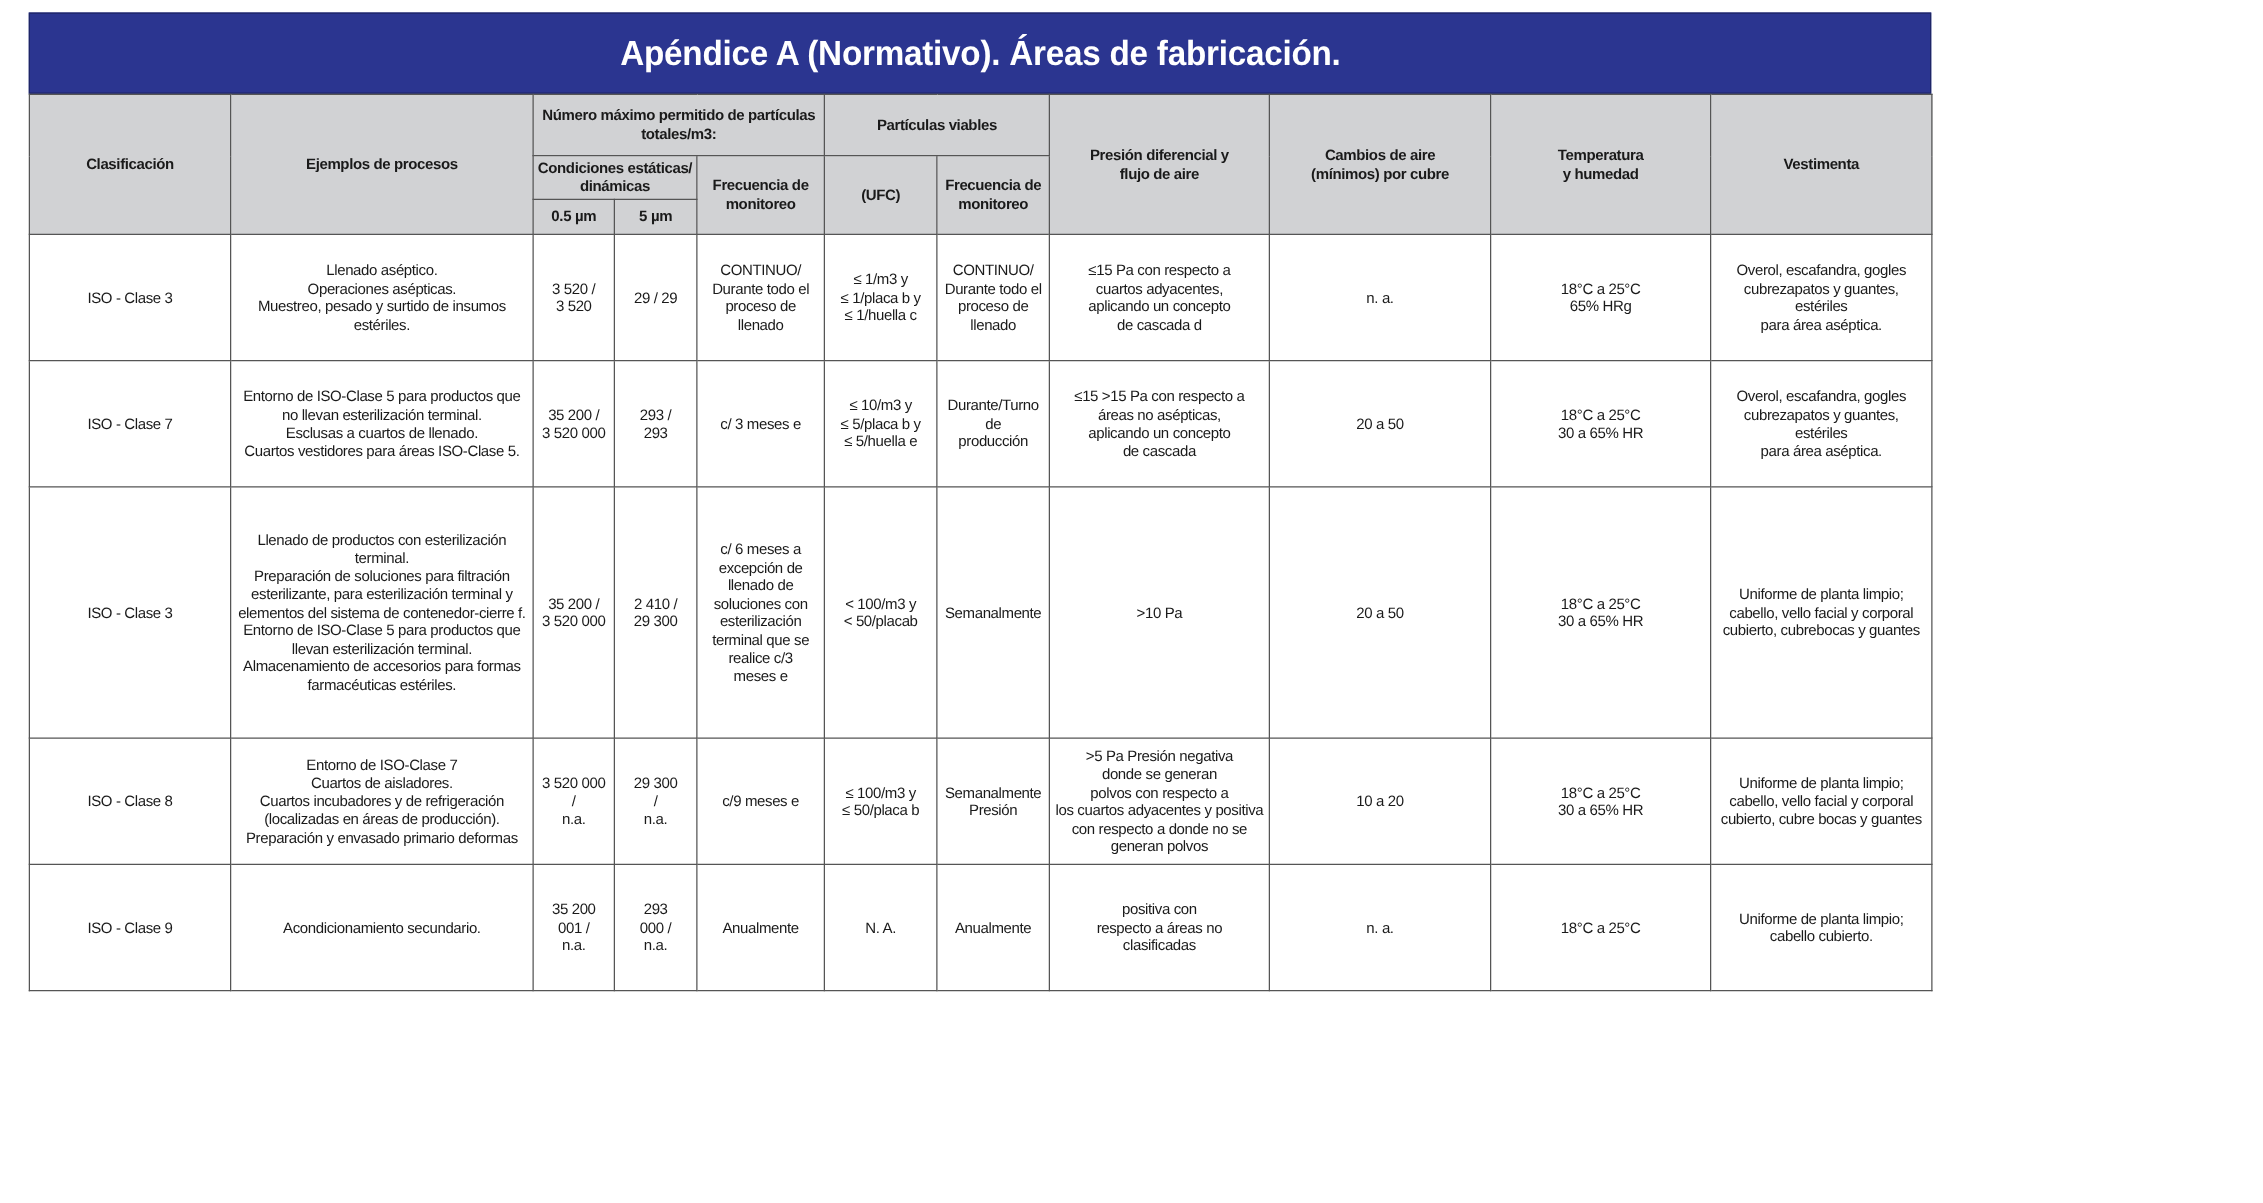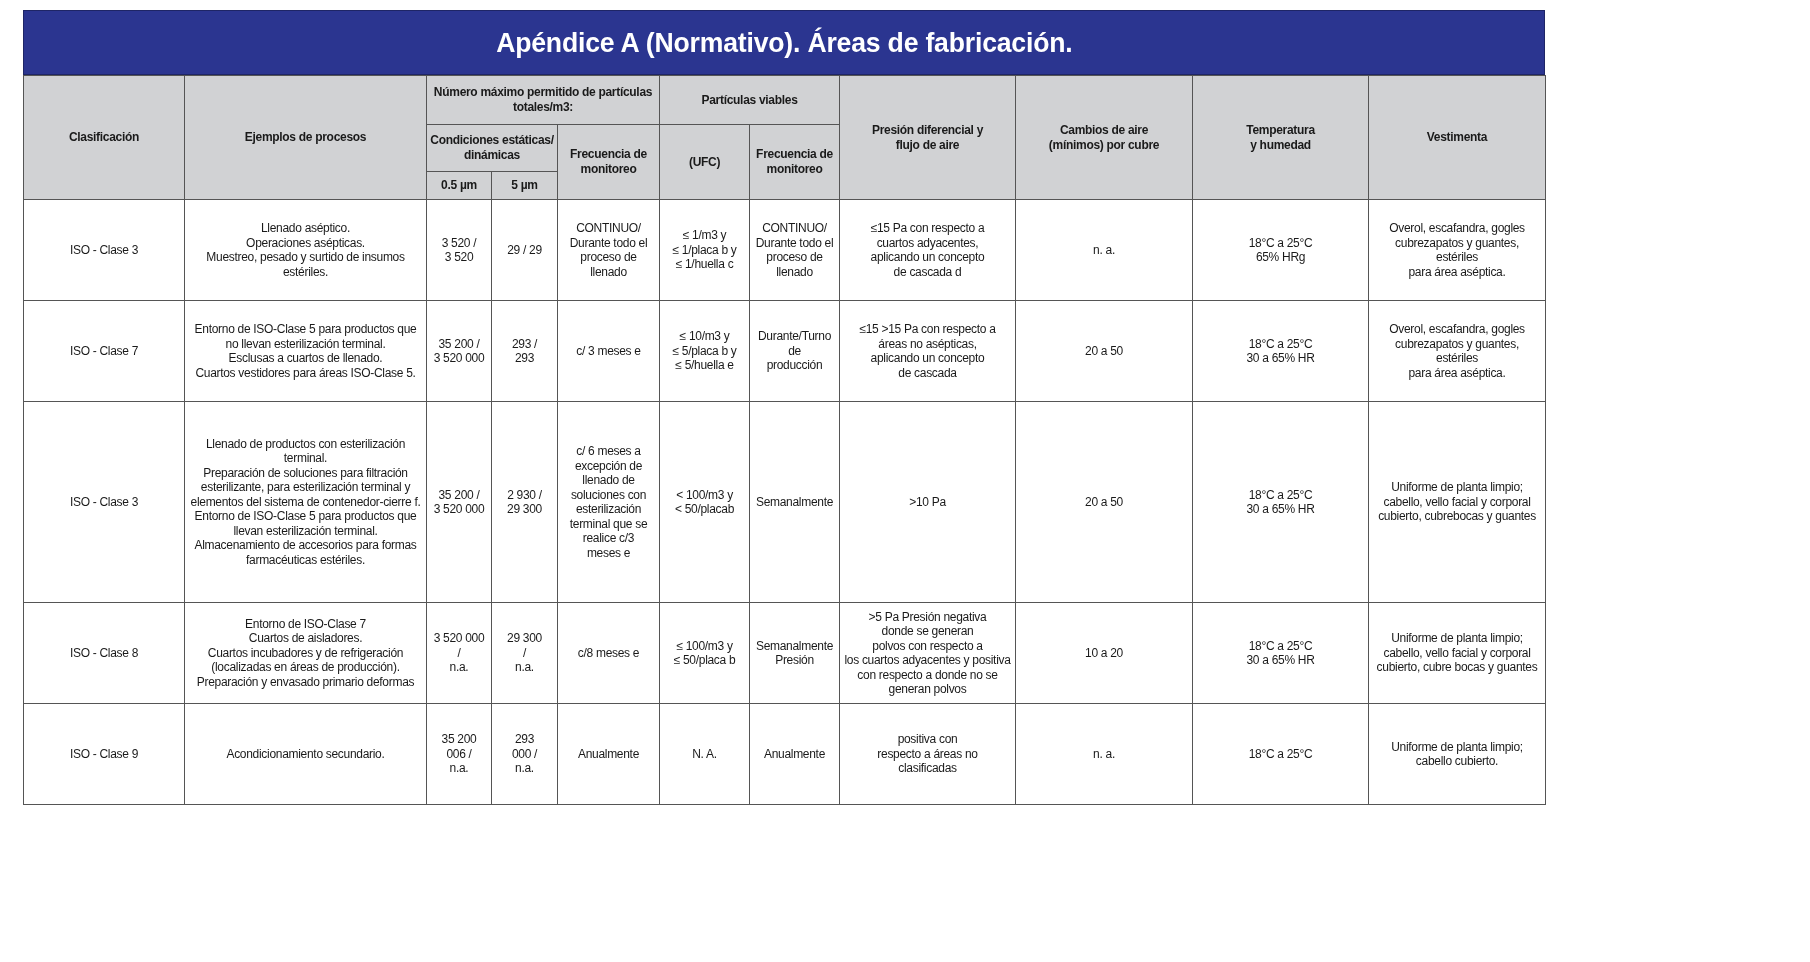--- a/index.html
+++ b/index.html
@@ -62,21 +62,21 @@
       color: #1a1a1a;
     }
     td {
       background: #ffffff;
       font-size: 12px;
       line-height: 14.5px;
       letter-spacing: -0.3px;
       color: #1a1a1a;
     }
     tr.h1row th { height: 49px; }
-    tr.h2row th { height: 47px; }
+    tr.h2row th { height: 35px; }
     tr.h3row th { height: 28px; }
     tr.r-std td { height: 101px; }
     tr.r-tall td { height: 201px; }
   </style>
 </head>
 <body>
 
 <div class="doc">
   <div class="banner">
     <h1>Apéndice A (Normativo). Áreas de fabricación.</h1>
@@ -195,21 +195,21 @@
 terminal.
 Preparación de soluciones para filtración
 esterilizante, para esterilización terminal y
 elementos del sistema de contenedor-cierre f.
 Entorno de ISO-Clase 5 para productos que
 llevan esterilización terminal.
 Almacenamiento de accesorios para formas
 farmacéuticas estériles.</td>
         <td>35 200 /
 3 520 000</td>
-        <td>2 930 /
+        <td>2 410 /
 29 300</td>
         <td>c/ 6 meses a
 excepción de
 llenado de
 soluciones con
 esterilización
 terminal que se
 realice c/3
 meses e</td>
         <td>&lt; 100/m3 y
@@ -230,21 +230,21 @@
 Cuartos de aisladores.
 Cuartos incubadores y de refrigeración
 (localizadas en áreas de producción).
 Preparación y envasado primario deformas</td>
         <td>3 520 000
 /
 n.a.</td>
         <td>29 300
 /
 n.a.</td>
-        <td>c/8 meses e</td>
+        <td>c/9 meses e</td>
         <td>≤ 100/m3 y
 ≤ 50/placa b</td>
         <td>Semanalmente
 Presión</td>
         <td>&gt;5 Pa Presión negativa
 donde se generan
 polvos con respecto a
 los cuartos adyacentes y positiva
 con respecto a donde no se
 generan polvos</td>
@@ -253,21 +253,21 @@
 30 a 65% HR</td>
         <td>Uniforme de planta limpio;
 cabello, vello facial y corporal
 cubierto, cubre bocas y guantes</td>
       </tr>
 
       <tr class="r-std">
         <td>ISO - Clase 9</td>
         <td>Acondicionamiento secundario.</td>
         <td>35 200
-006 /
+001 /
 n.a.</td>
         <td>293
 000 /
 n.a.</td>
         <td>Anualmente</td>
         <td>N. A.</td>
         <td>Anualmente</td>
         <td>positiva con
 respecto a áreas no
 clasificadas</td>

